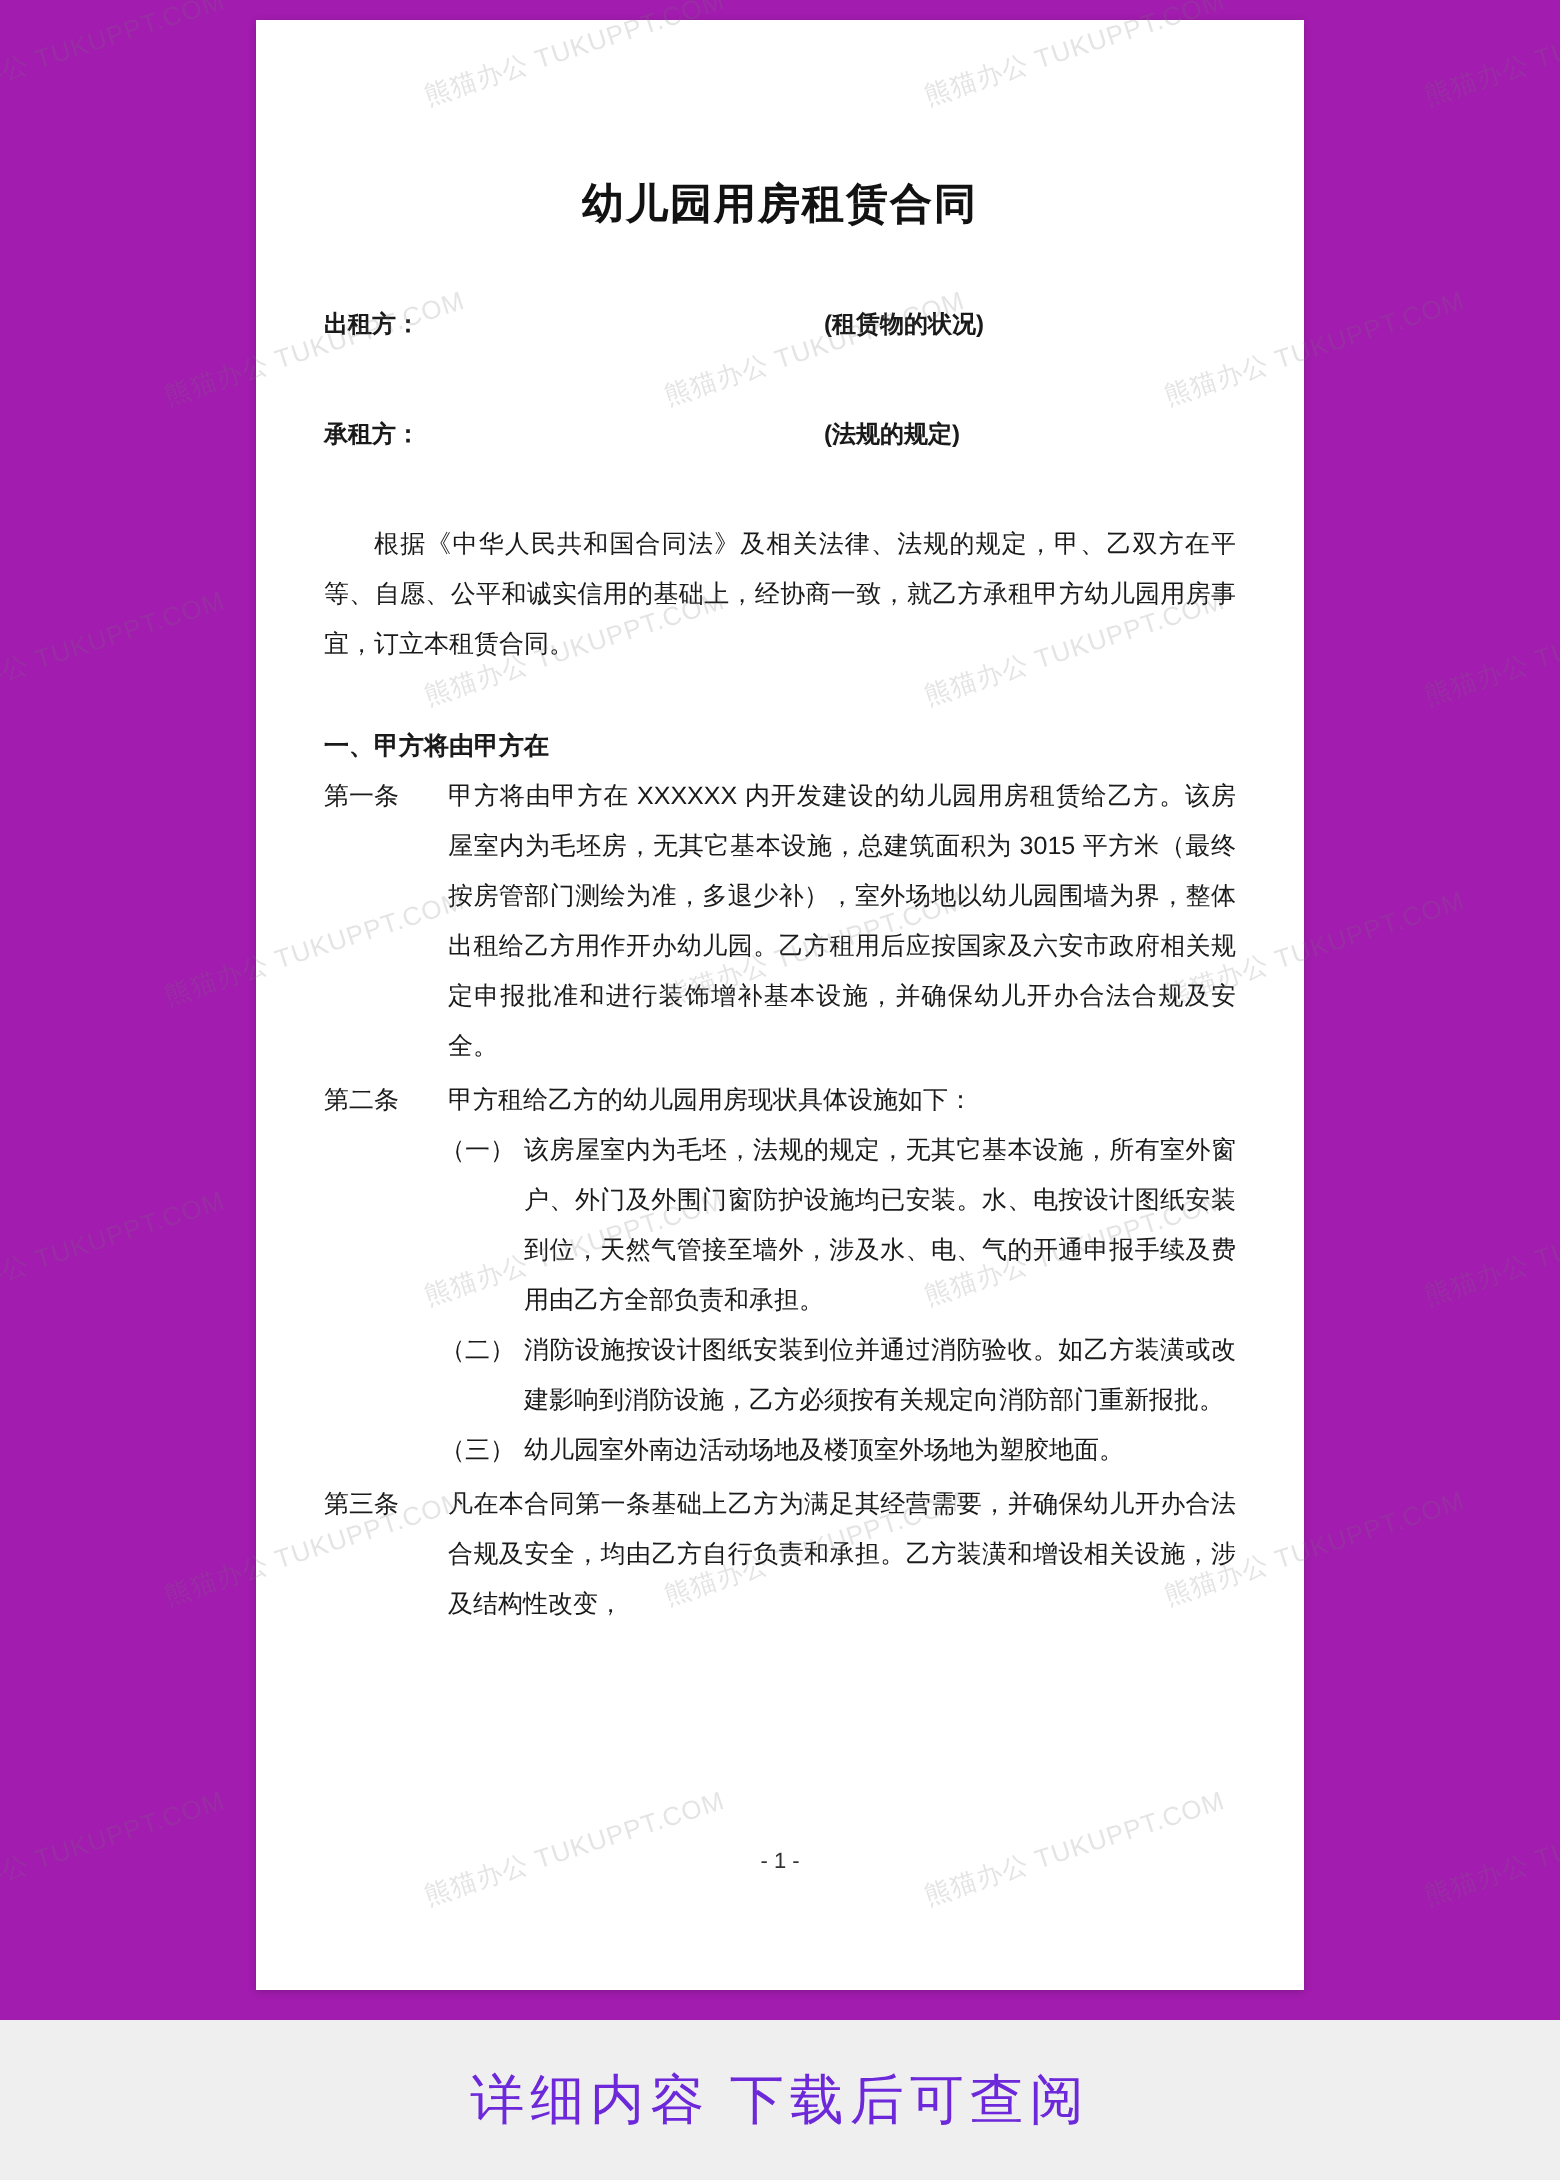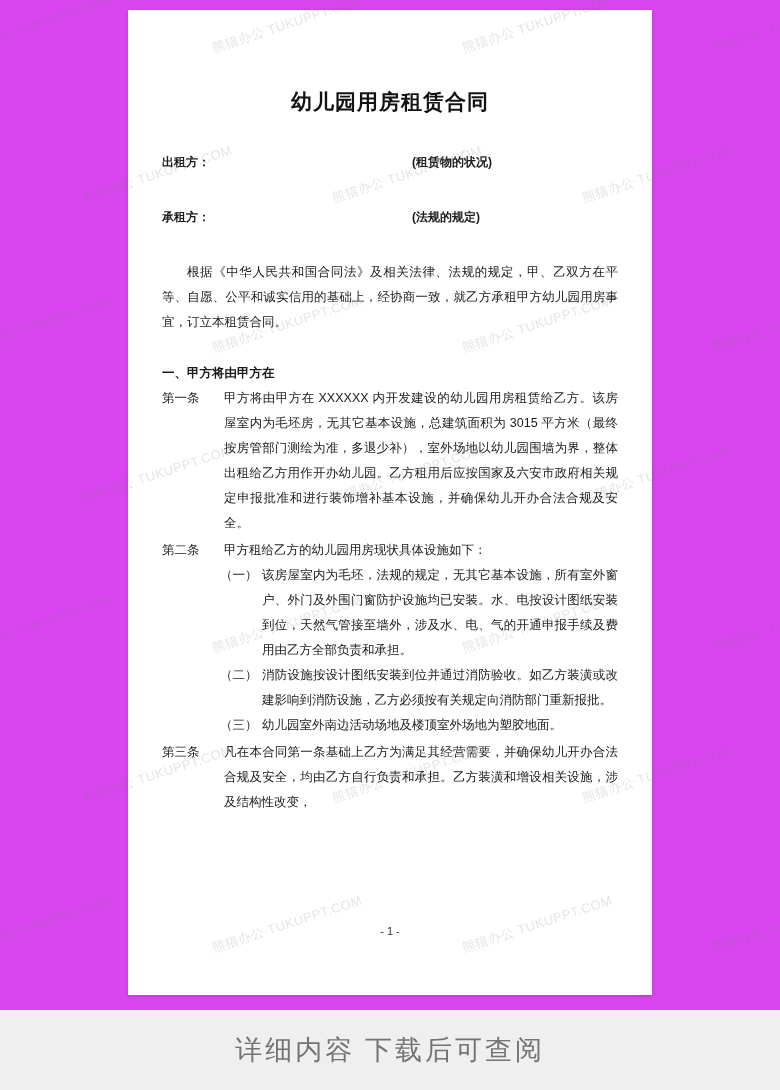--- a/index.html
+++ b/index.html
@@ -15,21 +15,21 @@
     position: relative;
   }
 
   
   .page-wrap {
     position: absolute;
     left: 0;
     top: 0;
     width: 780px;
     height: 1010px;
-    background: #d946ef;
+    background: #a21caf;
   }
   .sheet {
     position: absolute;
     left: 128px;
     top: 10px;
     width: 524px;
     height: 985px;
     background: #ffffff;
     box-shadow: 0 1px 4px rgba(0,0,0,0.18);
     overflow: hidden;
@@ -157,21 +157,21 @@
     width: 780px;
     height: 80px;
     background: #efefef;
     display: flex;
     align-items: center;
     justify-content: center;
     z-index: 8;
   }
   .footer-text {
     font-size: 27px;
-    color: #737373;
+    color: #6d28d9;
     letter-spacing: 3px;
     font-family: "Liberation Serif", "DejaVu Serif", serif;
   }
 </style>
 </head>
 <body>
 
 <div class="page-wrap">
   <div class="sheet">
     <div class="sheet-inner">

